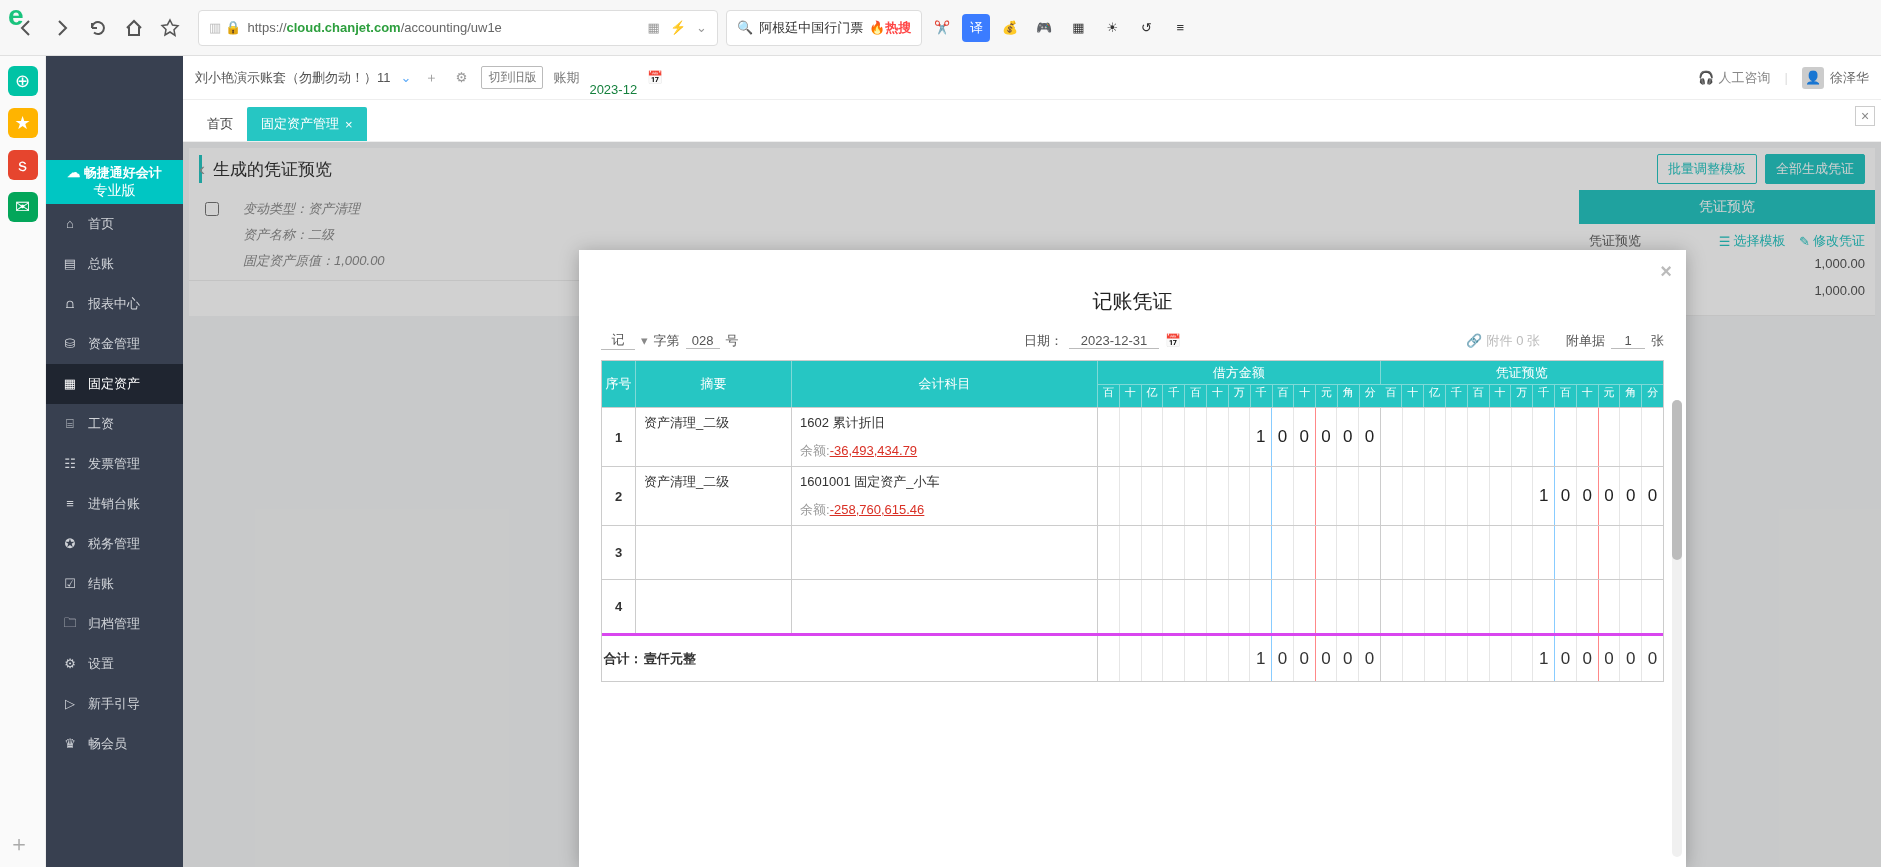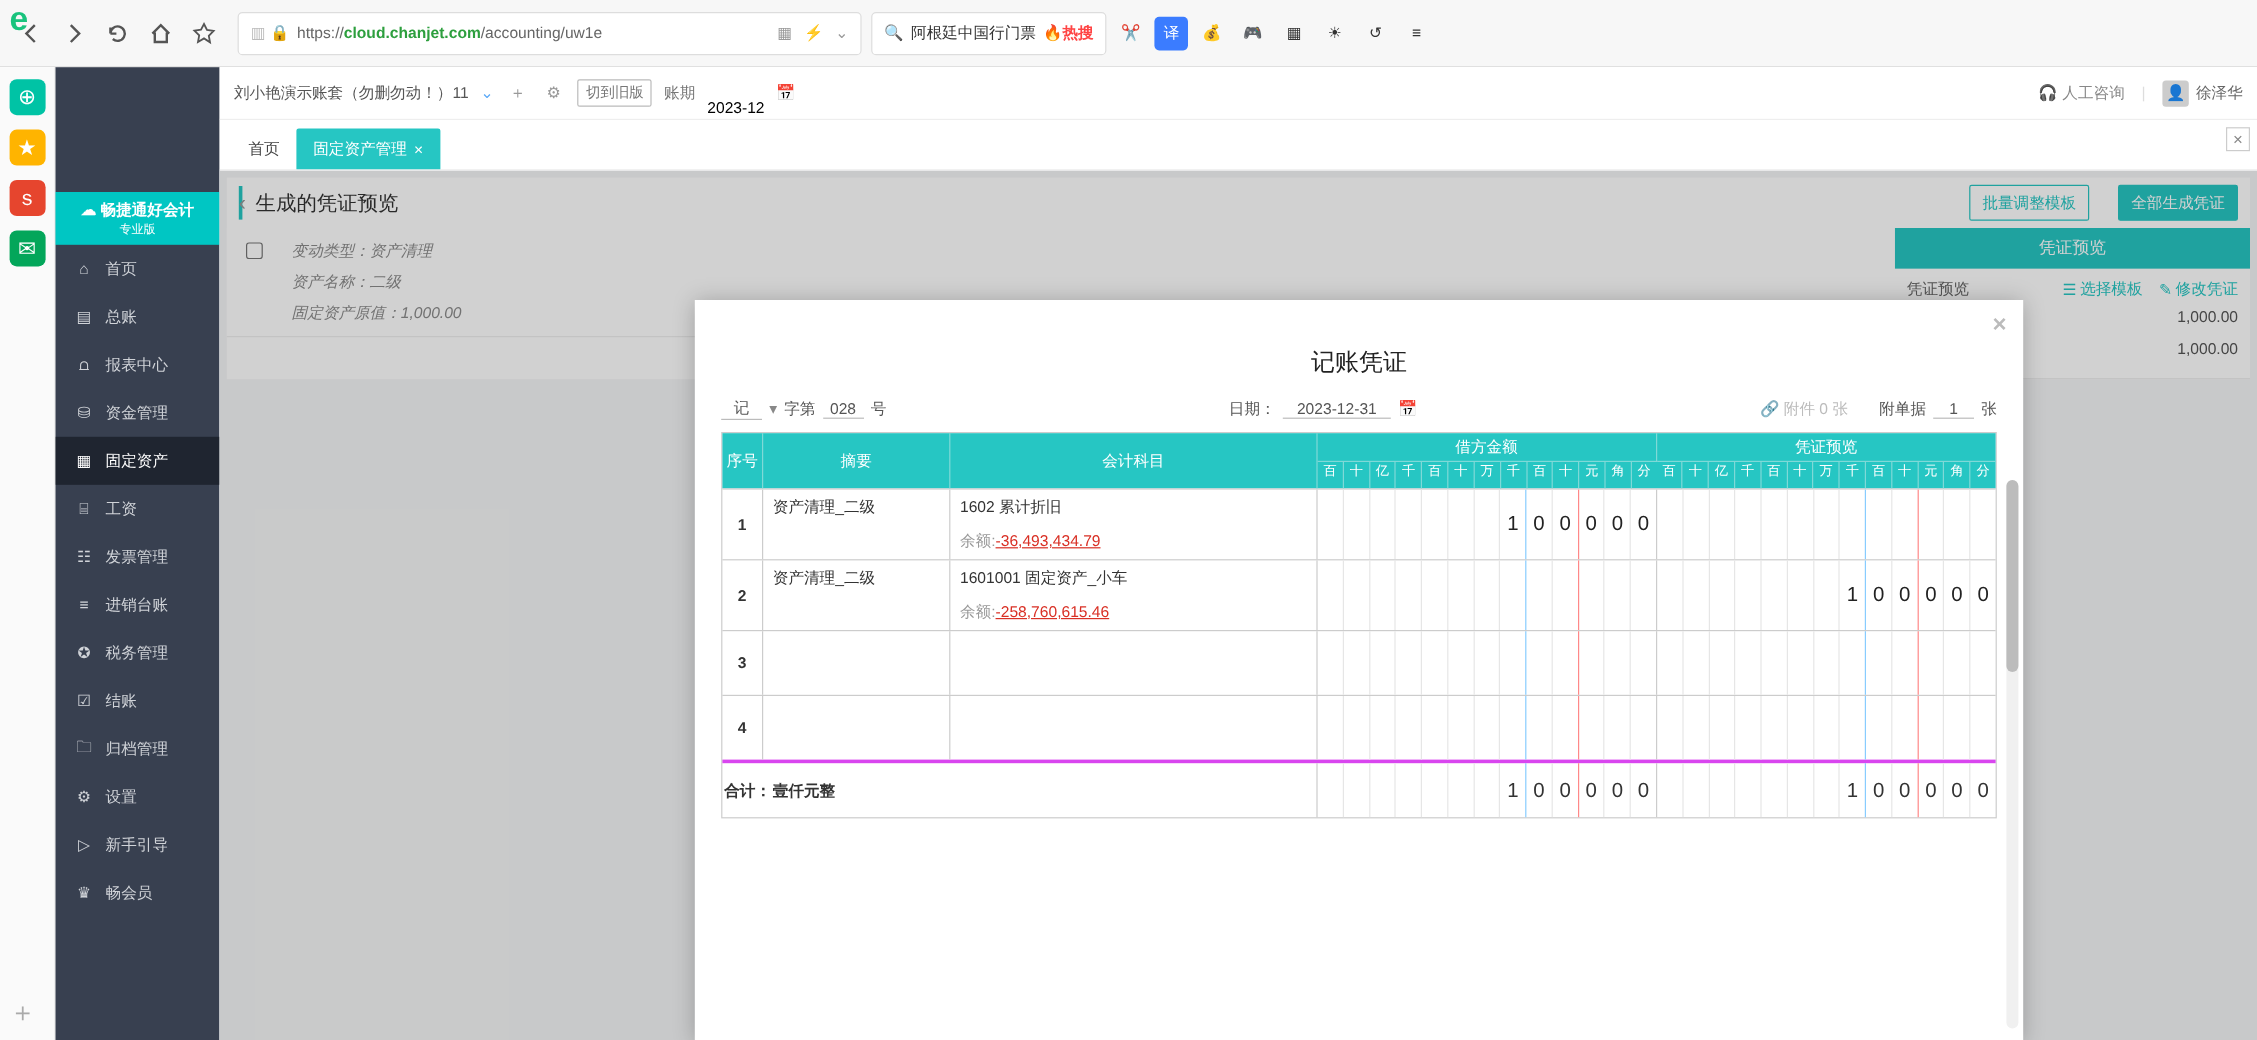--- a/index.html
+++ b/index.html
@@ -25,55 +25,55 @@
 .dock-bottom{position:fixed;left:8px;bottom:8px;font-size:22px;color:#aaa;cursor:pointer;}
 .edge-logo{position:fixed;left:8px;top:0;font-size:28px;color:#19c37d;font-weight:700;}
 
 
 .app { position: absolute; left: 46px; top: 56px; right: 0; bottom: 0; display: flex; }
 
 
 .sidebar { width: 137px; background: #384050; color: #d0d3d8; display:flex; flex-direction:column;justify-content:center; }
 .sidebar .brand { background: #00c6c3; color:#fff; height:44px; display:flex; flex-direction:column; align-items:center; justify-content:center; font-size:12px; }
 .sidebar .brand .t1{font-size:13px;font-weight:700;}
-.sidebar .brand .t2{font-size:10px;}
+.sidebar .brand .t2{font-size:14px;}
 .sidebar .nav-item { height: 40px; display:flex; align-items:center; padding-left:16px; gap:10px; cursor:pointer; font-size:13px; }
 .sidebar .nav-item.active { background:#1f2530; color:#fff; }
 .sidebar .nav-ico { width:16px; display:inline-flex; justify-content:center; }
 
 
 .main { flex:1; display:flex; flex-direction:column; background:#fff; overflow:hidden; }
 .topbar { height:44px; border-bottom:1px solid #eee; display:flex; align-items:center; padding:0 12px; gap:10px; }
 .topbar .proj { color:#555; }
 .topbar .chev { color:#5aa9f8; cursor:pointer; }
 .topbar .sq-btn { width:20px;height:20px;border:none;background:none;color:#999;cursor:pointer;display:flex;align-items:center;justify-content:center; }
 .topbar .old-btn { border:1px solid #bbb;color:#777;font-size:12px;padding:2px 6px;border-radius:2px;cursor:pointer; }
 .topbar .period-lbl{color:#777;}
-.topbar .period-val{color:#000000;margin-top:24px;}
+.topbar .period-val{color:#15803d;margin-top:24px;}
 .topbar .cal{color:#26c6c3;cursor:pointer;}
 .topbar .right{margin-left:auto;display:flex;align-items:center;gap:14px;}
 .topbar .right .help{color:#888;display:flex;align-items:center;gap:4px;cursor:pointer;}
 .topbar .right .user{display:flex;align-items:center;gap:6px;color:#666;}
 .topbar .right .avatar{width:22px;height:22px;border-radius:3px;background:#ccc;display:flex;align-items:center;justify-content:center;color:#fff;}
 
 .tabs { height:42px; display:flex; align-items:flex-end; padding:0 10px; border-bottom:1px solid #eee; position:relative; }
 .tabs .tab { padding:8px 14px; cursor:pointer; color:#444; }
 .tabs .tab.active { background:#26c6c3; color:#fff; border-radius:2px 2px 0 0; display:flex;align-items:center;gap:6px; }
 .tabs .tab .x{cursor:pointer;}
 .tabs .win-x{position:absolute;right:6px;top:6px;color:#888;cursor:pointer;border:1px solid #ccc;width:20px;height:20px;display:flex;align-items:center;justify-content:center;font-size:14px;}
 
 
 .content { flex:1; position:relative; background:#f5f6f7; overflow:hidden; }
 .content-inner{padding:6px 6px 0 6px; position:relative; height:100%;}
 .card{background:#fff;}
 .card-head{display:flex;align-items:center;height:42px;padding:0 10px;}
 .card-head .toggle-col{width:8px;height:28px;border-left:3px solid #26c6c3;cursor:pointer;margin-right:6px; position:relative;}
 .card-head .toggle-col::before{content:"‹";color:#999;position:absolute;left:-3px;top:4px;font-size:18px;}
 .card-head .title{font-size:17px;color:#333;}
-.card-head .right-btns{margin-left:auto;display:flex;gap:24px;}
+.card-head .right-btns{margin-left:auto;display:flex;gap:8px;}
 .btn-outline{border:1px solid #26c6c3;color:#26c6c3;background:#fff;padding:5px 10px;font-size:13px;cursor:pointer;border-radius:2px;}
 .btn-solid{border:1px solid #26c6c3;color:#fff;background:#26c6c3;padding:5px 10px;font-size:13px;cursor:pointer;border-radius:2px;}
 
 .grid-wrap{display:flex;gap:0;}
 .grid-left{flex:1;}
 .grid-right{width:296px;}
 .thead{background:#26c6c3;color:#fff;height:34px;display:flex;align-items:center;justify-content:center;font-size:14px;position:relative;}
 .thead .chk{position:absolute;left:10px;}
 .row-item{background:#fff;border-bottom:1px solid #eee;padding:10px 14px 10px 54px;position:relative;color:#8c8c8c;font-size:13px;}
 .row-item .chk{position:absolute;left:16px;top:12px;}

